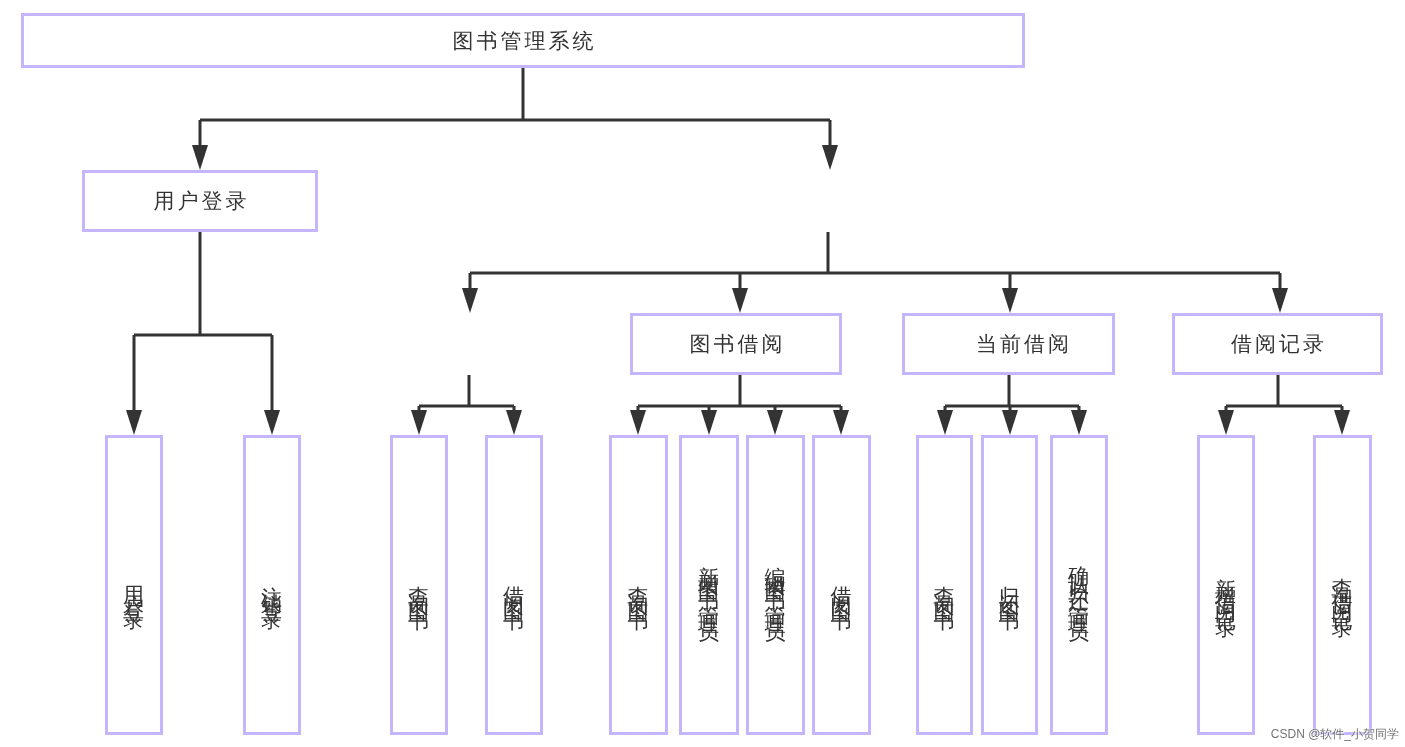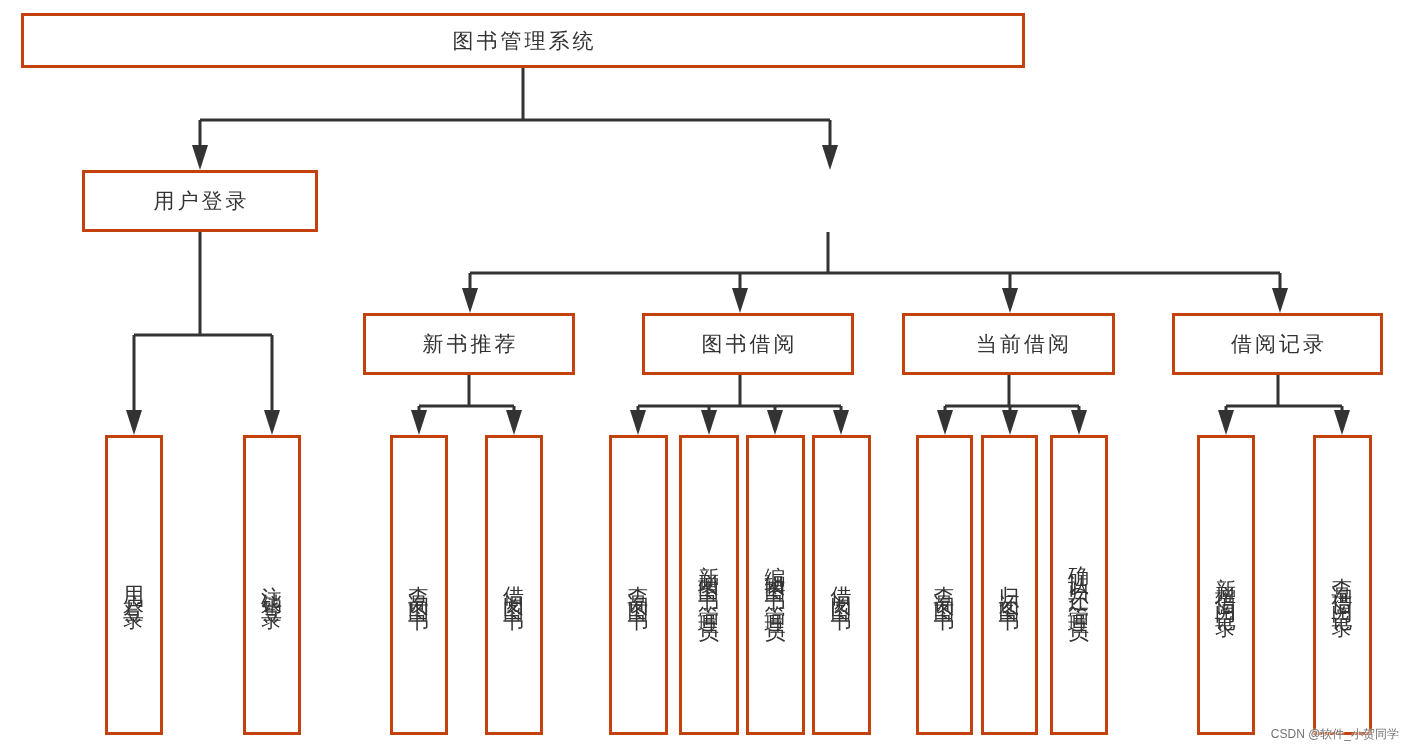--- a/index.html
+++ b/index.html
@@ -13,21 +13,21 @@
   }
   .connectors {
     position: absolute;
     left: 0; top: 0;
     z-index: 0;
   }
   .box {
     position: absolute;
     box-sizing: border-box;
     background: #ffffff;
-    border: 3px solid #c2410c;
+    border: 3px solid #c4b5fd;
     color: #333333;
     display: flex;
     align-items: center;
     justify-content: center;
     z-index: 1;
   }
   .h-box {
     font-size: 21px;
     letter-spacing: 3px;
     text-indent: 3px;
@@ -97,24 +97,21 @@
   </svg>
 
   <div class="box h-box" style="left:21px; top:13px; width:1004px; height:55px;">
     <span>图书管理系统</span>
   </div>
 
   <div class="box h-box" style="left:82px; top:170px; width:236px; height:62px;">
     <span>用户登录</span>
   </div>
 
-  <div class="box h-box" style="left:363px; top:313px; width:212px; height:62px;">
-    <span>新书推荐</span>
-  </div>
-  <div class="box h-box" style="left:630px; top:313px; width:212px; height:62px;margin-left:12px;">
+  <div class="box h-box" style="left:630px; top:313px; width:212px; height:62px;">
     <span>图书借阅</span>
   </div>
   <div class="box h-box" style="left:902px; top:313px; width:213px; height:62px;padding-left:28px;">
     <span>当前借阅</span>
   </div>
   <div class="box h-box" style="left:1172px; top:313px; width:211px; height:62px;">
     <span>借阅记录</span>
   </div>
 
   <div class="box v-box" style="left:105px; top:435px; width:58px; height:300px;">

